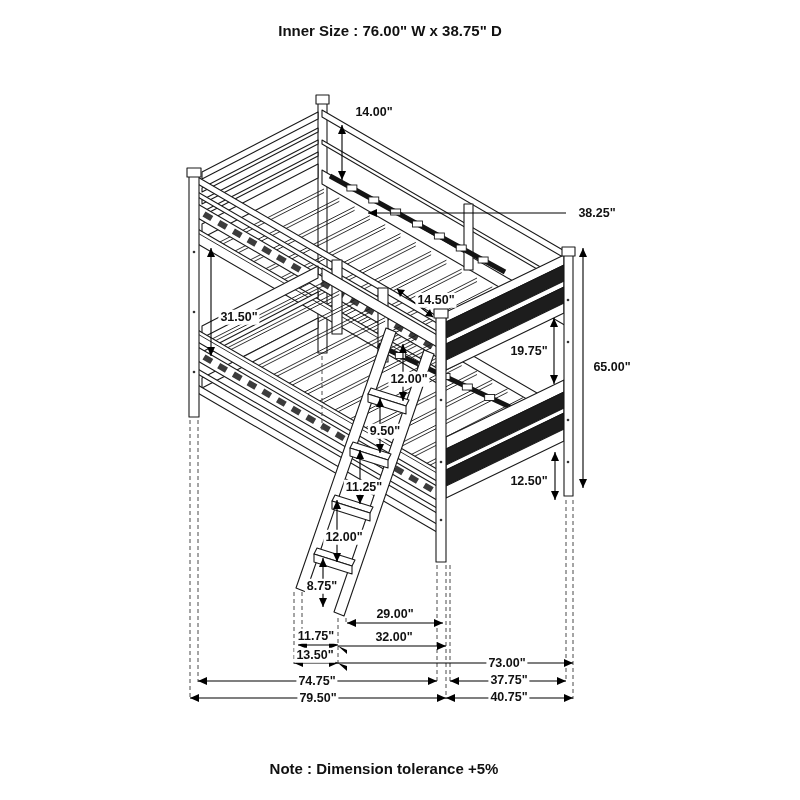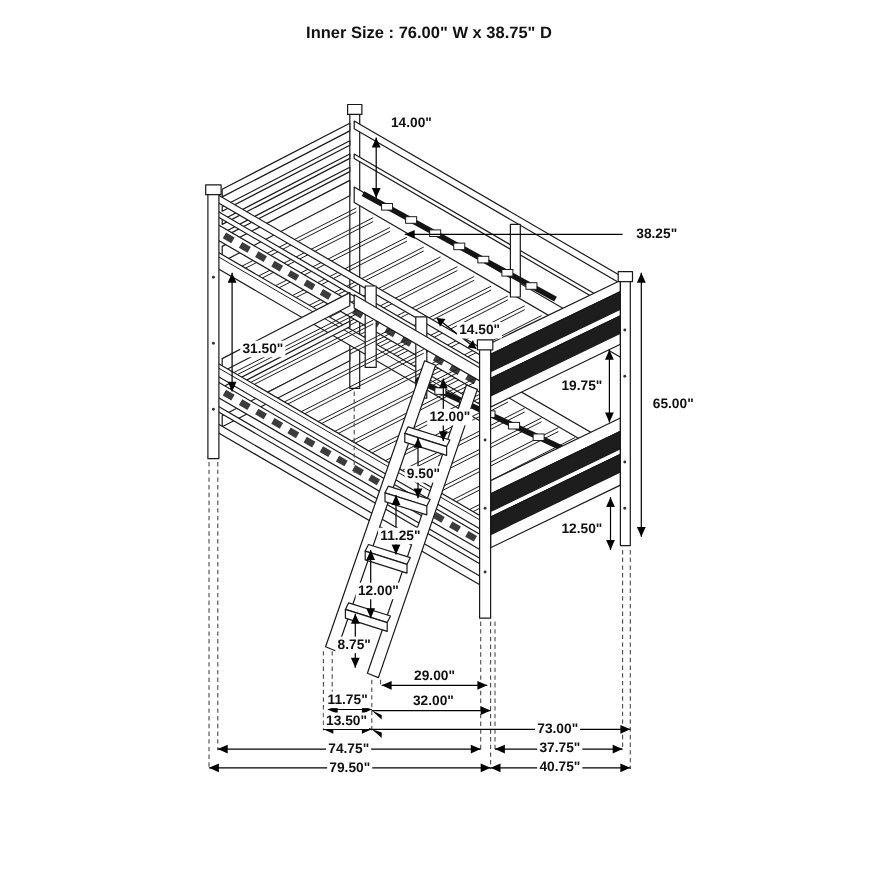--- a/index.html
+++ b/index.html
@@ -315,20 +315,21 @@
     <polygon class="arr" points="190,698 199,694 199,702"></polygon>
     <polygon class="arr" points="446,698 437,694 437,702"></polygon>
 
     <line class="dim" x1="446" y1="698" x2="573" y2="698"></line>
     <polygon class="arr" points="446,698 455,694 455,702"></polygon>
     <polygon class="arr" points="573,698 564,694 564,702"></polygon>
   </g>
 </svg>
 
   <div class="hd" style="left:390px;top:30px">Inner Size : 76.00" W x  38.75" D</div>
+  <div class="hd" style="left:384px;top:768px">Note : Dimension tolerance +5%</div>
 
   <div class="dl" style="left:374px;top:112px">14.00"</div>
   <div class="dl" style="left:597px;top:213px">38.25"</div>
   <div class="dl" style="left:239px;top:317px">31.50"</div>
   <div class="dl" style="left:436px;top:300px">14.50"</div>
   <div class="dl" style="left:529px;top:351px">19.75"</div>
   <div class="dl" style="left:612px;top:367px">65.00"</div>
   <div class="dl" style="left:409px;top:379px">12.00"</div>
   <div class="dl" style="left:385px;top:431px">9.50"</div>
   <div class="dl" style="left:364px;top:487px">11.25"</div>

